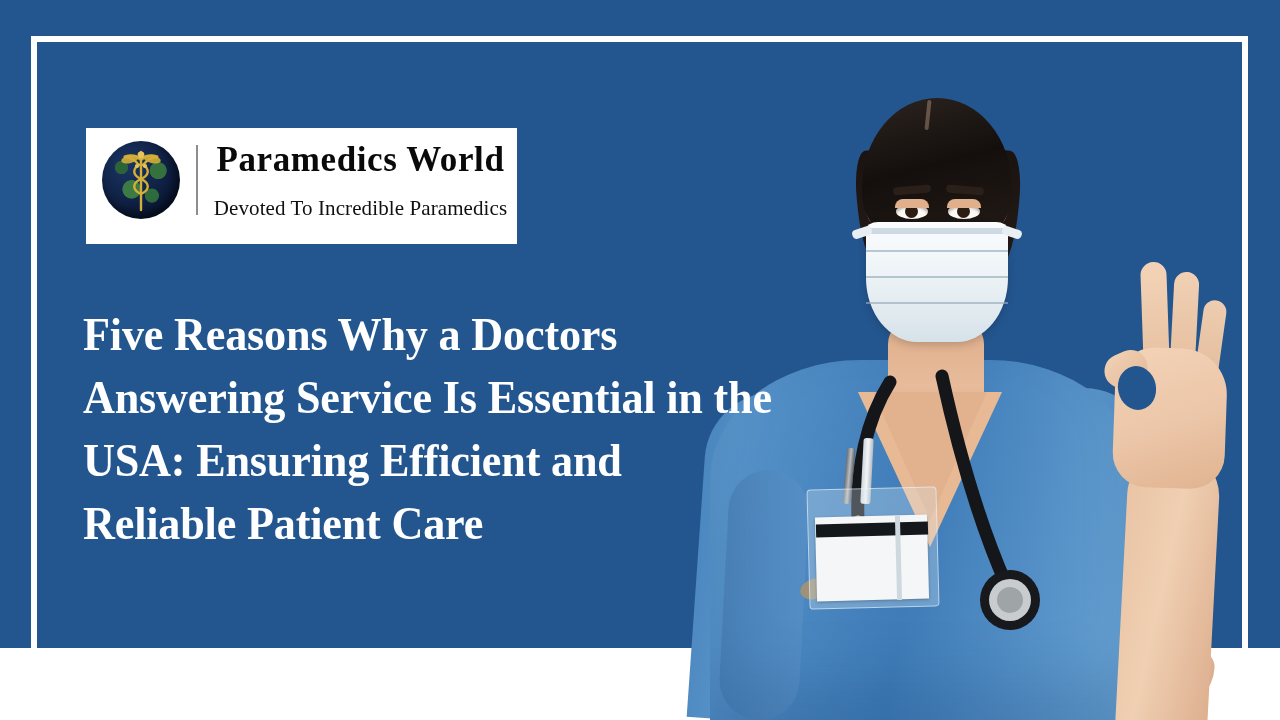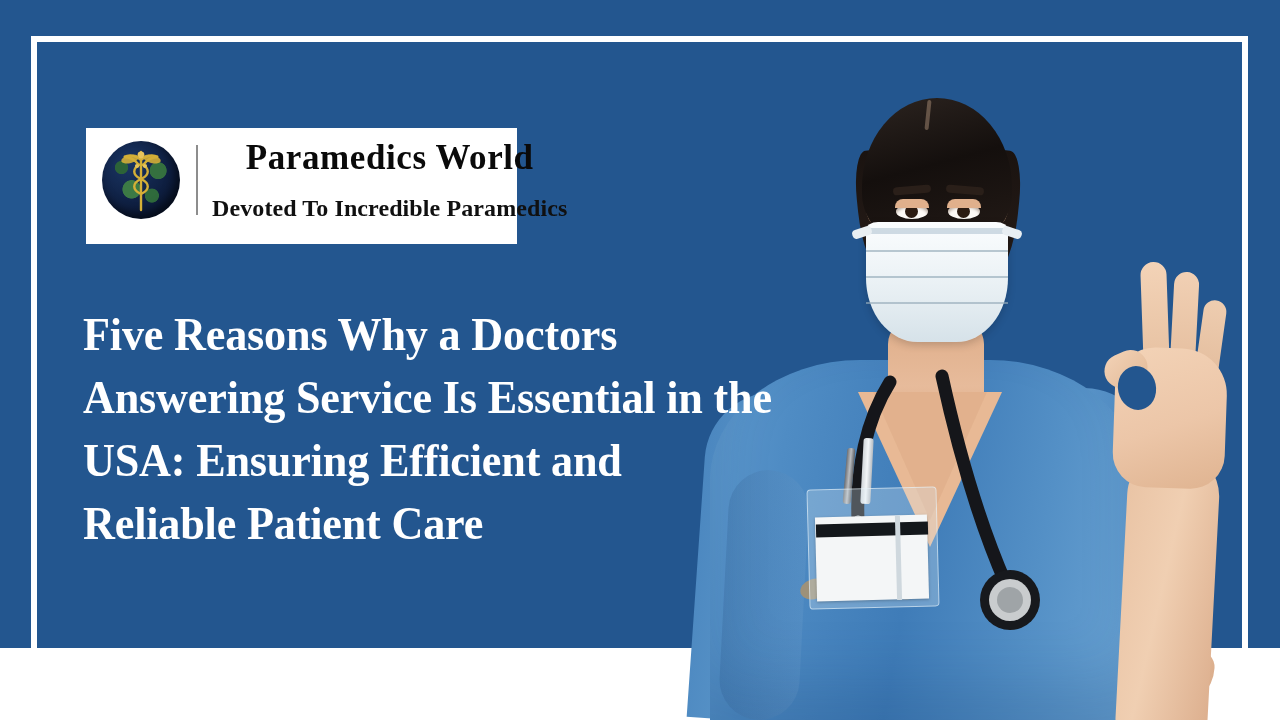--- a/index.html
+++ b/index.html
@@ -93,22 +93,22 @@
   .logo-title {
     font-family: "Liberation Serif", serif;
     font-size: 35px;
     font-weight: 700;
     letter-spacing: 0.6px;
     color: #0a0a0a;
     white-space: nowrap;
   }
   .logo-tagline {
     font-family: "Liberation Serif", serif;
-    font-size: 24px;
-    font-weight: 700;
+    font-size: 21px;
+    font-weight: 400;
     letter-spacing: 0.1px;
     color: #101010;
     margin-top: 21px;
     white-space: nowrap;
   }
 
   
   .headline {
     position: absolute;
     left: 83px;

